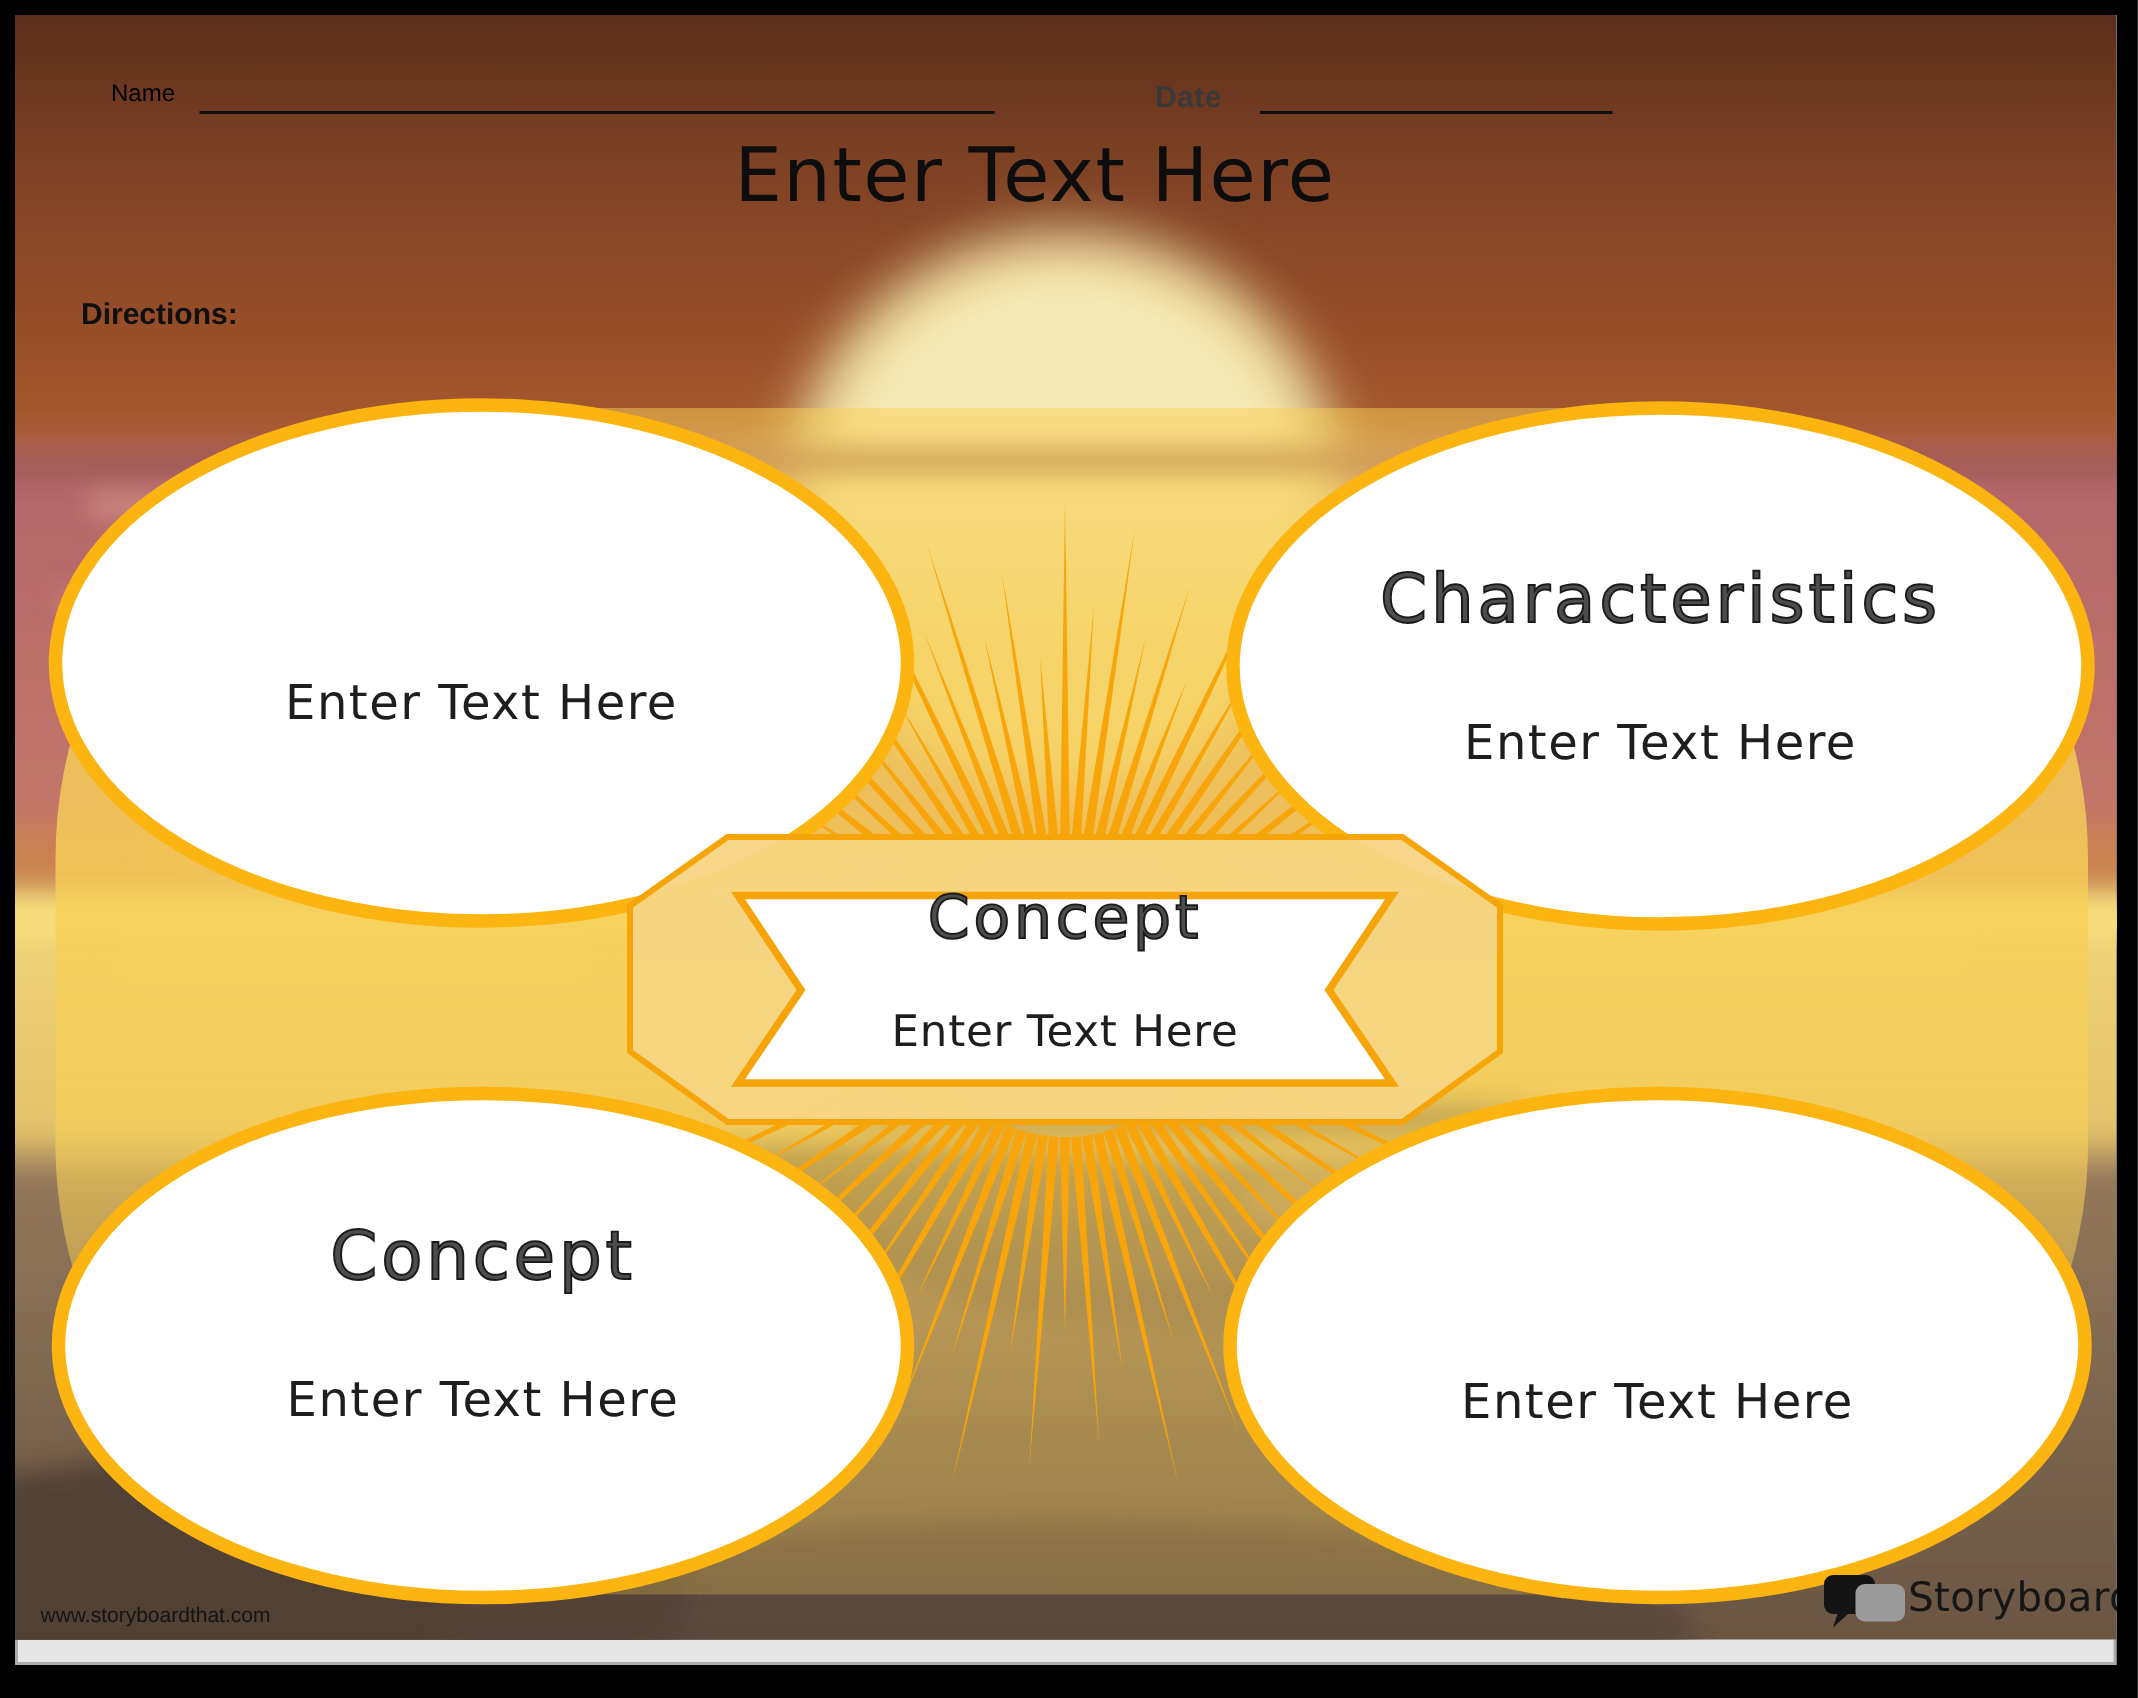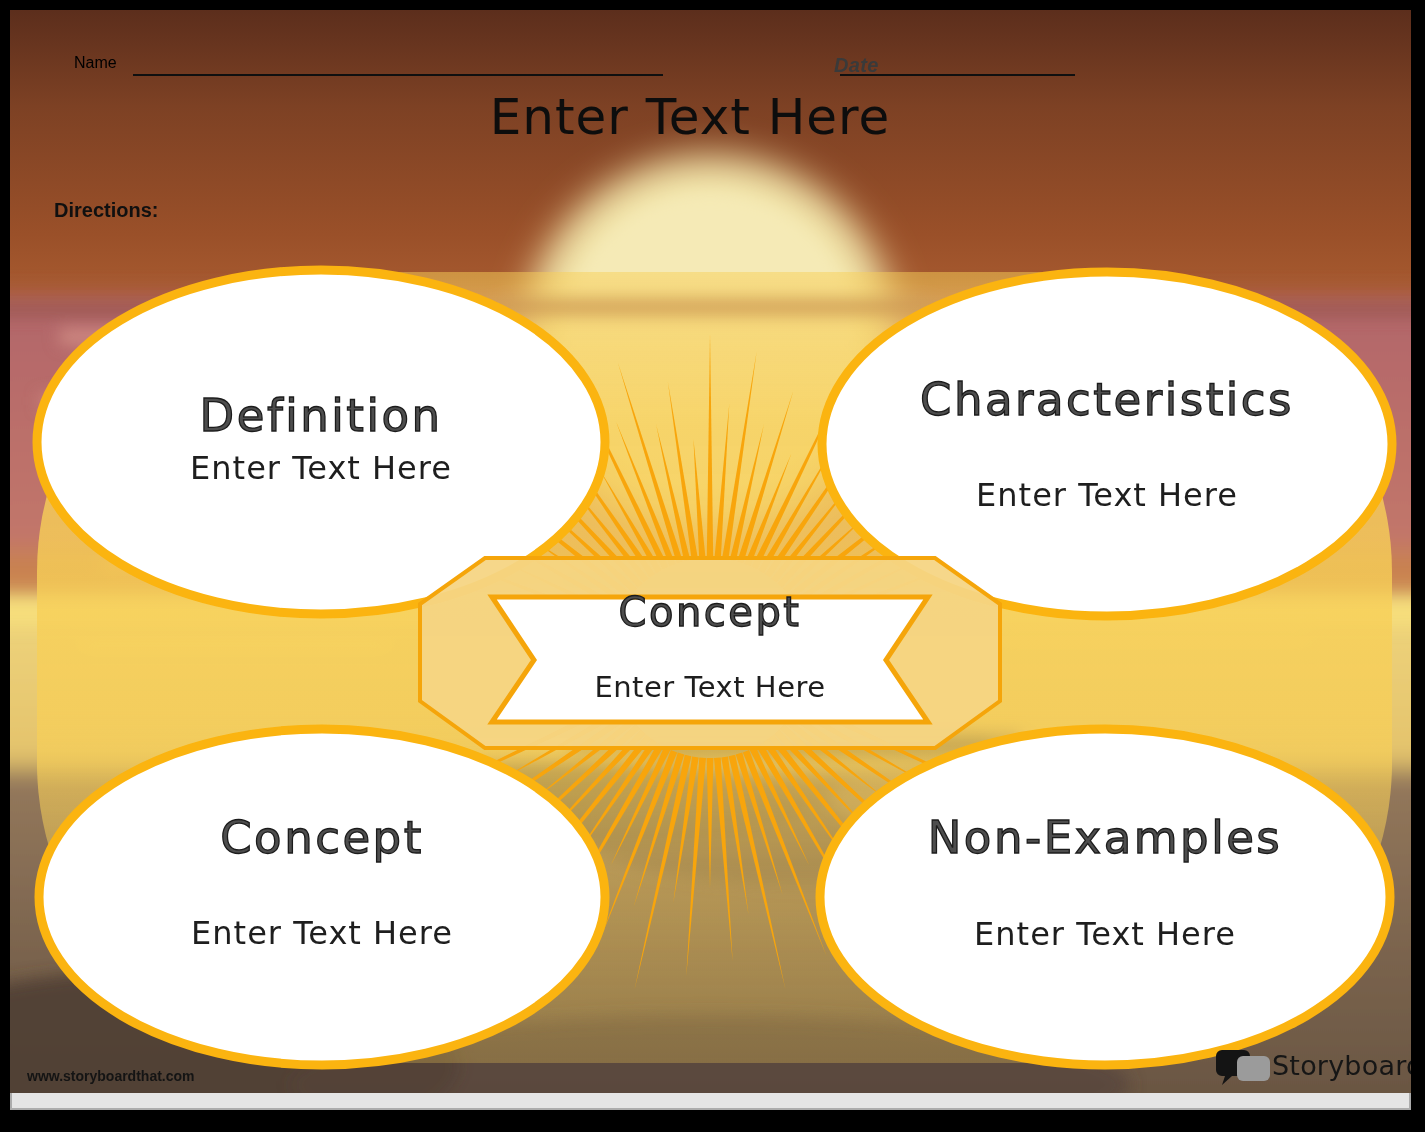--- a/index.html
+++ b/index.html
@@ -14,21 +14,21 @@
   .hdr-line{border-bottom:2px solid #101010;height:0;}
   .main-title{font-family:"DejaVu Sans",sans-serif;font-size:50px;color:#0d0d0d;letter-spacing:1px;}
   .directions{font-weight:bold;font-size:20px;color:#101010;}
   .sketch{font-family:"DejaVu Sans",sans-serif;color:#4d4d4d;-webkit-text-stroke:1.3px #1b1b1b;
           letter-spacing:2.5px;}
   .sketch-lg{font-size:45px;}
   .sketch-md{font-size:40px;}
   .fill-text{font-family:"DejaVu Sans",sans-serif;color:#1e1e1e;}
   .fill-lg{font-size:32px;letter-spacing:1px;}
   .fill-md{font-size:29px;letter-spacing:.5px;}
-  .site-url{font-weight:bold;font-size:14px;color:#141414;}
+  .site-url{font-weight:normal;font-size:14px;color:#141414;}
   .logo-wrap{display:flex;align-items:center;gap:8px;}
   .logo-text{font-size:27px;letter-spacing:.2px;font-family:"DejaVu Sans",sans-serif;}
   .logo-primary{color:#161616;}
 </style>
 </head>
 <body>
 
 <div class="stage">
   <div class="page">
 
@@ -196,37 +196,35 @@
 
       <g>
         <path d="M1212 1040 h22 a6 6 0 0 1 6 6 v14 a6 6 0 0 1 -6 6 h-12 l-10 9 3 -9 h-3 a6 6 0 0 1 -6 -6 v-14 a6 6 0 0 1 6 -6 z" fill="#141414"></path>
         <path d="M1233 1046 h21 a6 6 0 0 1 6 6 v13 a6 6 0 0 1 -6 6 h-21 a6 6 0 0 1 -6 -6 v-13 a6 6 0 0 1 6 -6 z" fill="#9B9B9B"></path>
       </g>
     </svg>
 
     <div class="abs" style="left:64px;top:44px;">Name</div>
     <div class="abs hdr-line" style="left:123px;top:64px;width:530px;"></div>
 
-    <div class="abs hdr-label" style="left:824px;top:44px;font-style:italic;">Date</div>
+    <div class="abs hdr-label" style="left:760px;top:44px;">Date</div>
     <div class="abs hdr-line" style="left:830px;top:64px;width:235px;"></div>
 
     <div class="abs main-title ctr" style="left:680px;top:107px;">Enter Text Here</div>
 
     <div class="abs directions" style="left:44px;top:189px;text-align:right;">Directions:</div>
 
-    <div class="abs sketch sketch-lg ctr" style="left:311px;top:405px;">Definition</div>
     <div class="abs fill-text fill-lg ctr" style="left:311px;top:458px;">Enter Text Here</div>
 
     <div class="abs sketch sketch-lg ctr" style="left:1097px;top:389px;">Characteristics</div>
     <div class="abs fill-text fill-lg ctr" style="left:1097px;top:485px;">Enter Text Here</div>
 
     <div class="abs sketch sketch-lg ctr" style="left:312px;top:827px;">Concept</div>
     <div class="abs fill-text fill-lg ctr" style="left:312px;top:923px;">Enter Text Here</div>
 
-    <div class="abs sketch sketch-lg ctr" style="left:1095px;top:827px;">Non-Examples</div>
     <div class="abs fill-text fill-lg ctr" style="left:1095px;top:924px;">Enter Text Here</div>
 
     <div class="abs sketch sketch-md ctr" style="left:700px;top:602px;">Concept</div>
     <div class="abs fill-text fill-md ctr" style="left:700px;top:677px;">Enter Text Here</div>
 
     <div class="abs site-url" style="left:17px;top:1058px;">www.storyboardthat.com</div>
 
     <div class="abs logo-wrap" style="left:1262px;top:1040px;">
       <span class="logo-text logo-primary">Storyboard</span>
     </div>

